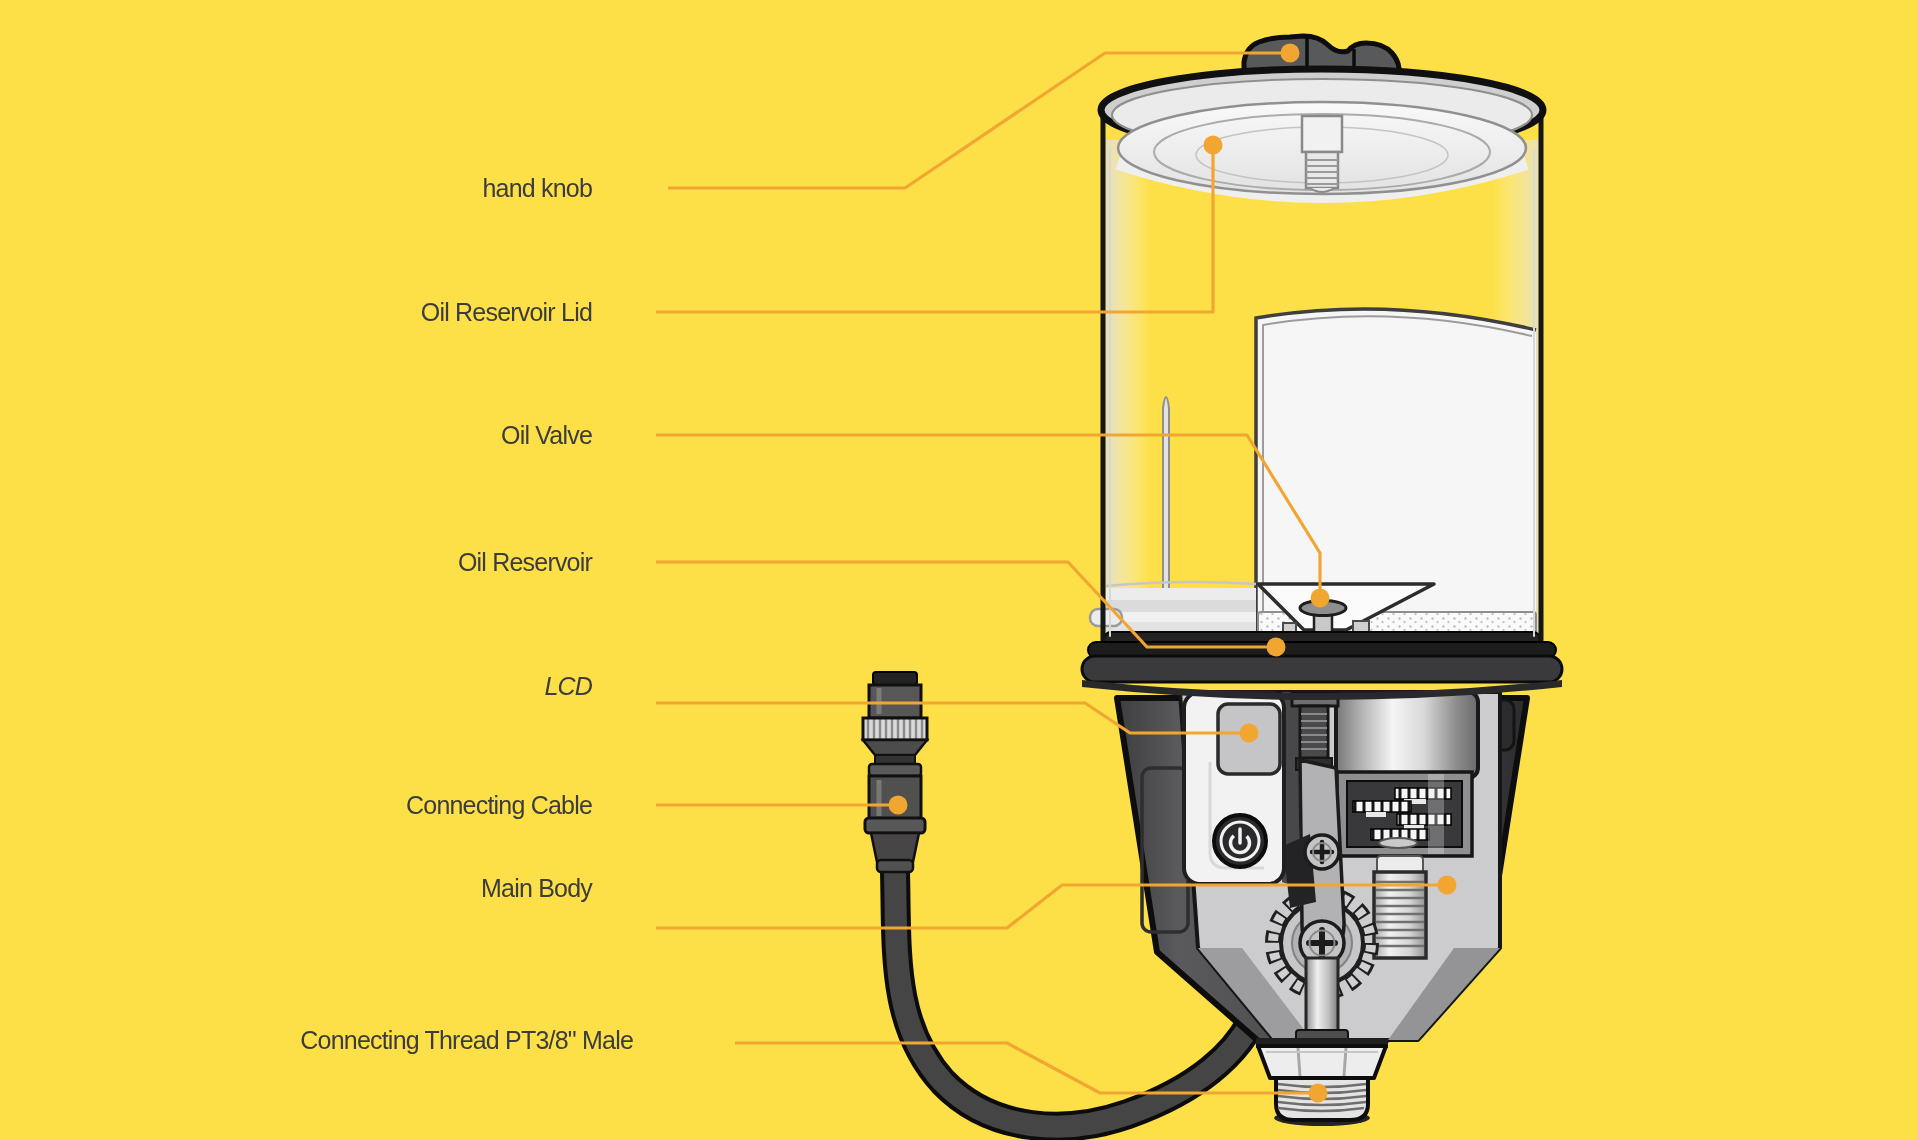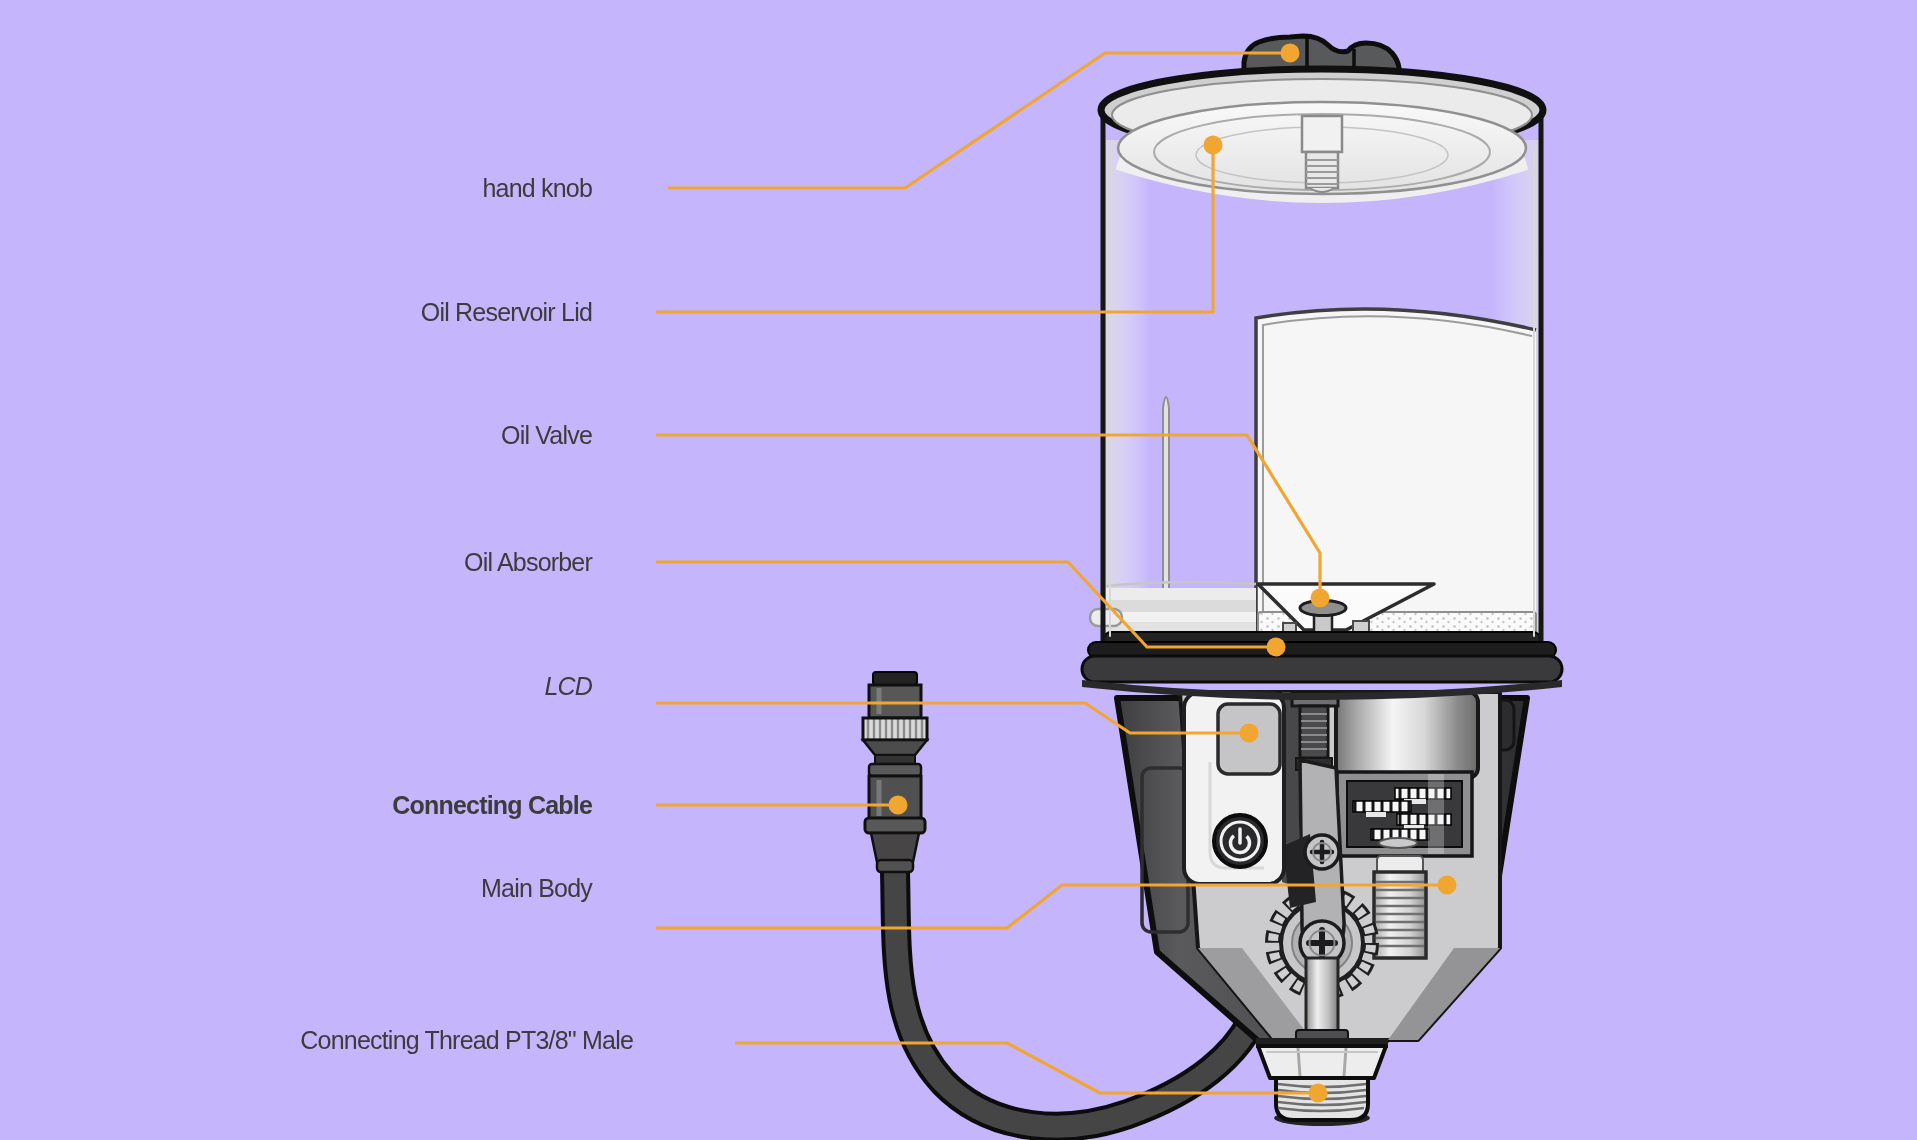--- a/index.html
+++ b/index.html
@@ -1,16 +1,16 @@
 <!DOCTYPE html>
 <html><head>
 <meta charset="utf-8">
 <style>
   html,body{margin:0;padding:0;background:#ffffff;}
-  .stage{position:relative;width:1917px;height:1140px;background:#c4b5fd;overflow:hidden;
+  .stage{position:relative;width:1917px;height:1140px;background:#fde047;overflow:hidden;
          font-family:"Liberation Sans",sans-serif;}
   .stage svg{position:absolute;left:0;top:0;}
   .callout-label{position:absolute;color:#3c3c3c;font-size:25px;line-height:32px;height:32px;
          letter-spacing:-0.8px;white-space:nowrap;text-align:right;}
 </style>
 </head>
 <body>
 
 <div class="stage">
 
@@ -261,18 +261,18 @@
     <circle cx="1249" cy="733" r="9.5"></circle>
     <circle cx="898" cy="805" r="9.5"></circle>
     <circle cx="1447" cy="885" r="9.5"></circle>
     <circle cx="1318" cy="1093" r="9.5"></circle>
   </g>
 </svg>
 
   <div class="callout-label" style="top:172px;right:1325px;">hand knob</div>
   <div class="callout-label" style="top:296px;right:1325px;text-align:center;">Oil Reservoir Lid</div>
   <div class="callout-label" style="top:419px;right:1325px;text-align:center;">Oil Valve</div>
-  <div class="callout-label" style="top:546px;right:1325px;">Oil Absorber</div>
+  <div class="callout-label" style="top:546px;right:1325px;">Oil Reservoir</div>
   <div class="callout-label" style="top:670px;right:1325px;font-style:italic;">LCD</div>
-  <div class="callout-label" style="top:789px;right:1325px;font-weight:bold;">Connecting Cable</div>
+  <div class="callout-label" style="top:789px;right:1325px;">Connecting Cable</div>
   <div class="callout-label" style="top:872px;right:1325px;text-align:right;">Main Body</div>
   <div class="callout-label" style="top:1024px;right:1284px;">Connecting Thread PT3/8" Male</div>
 </div>
 
 </body></html>

